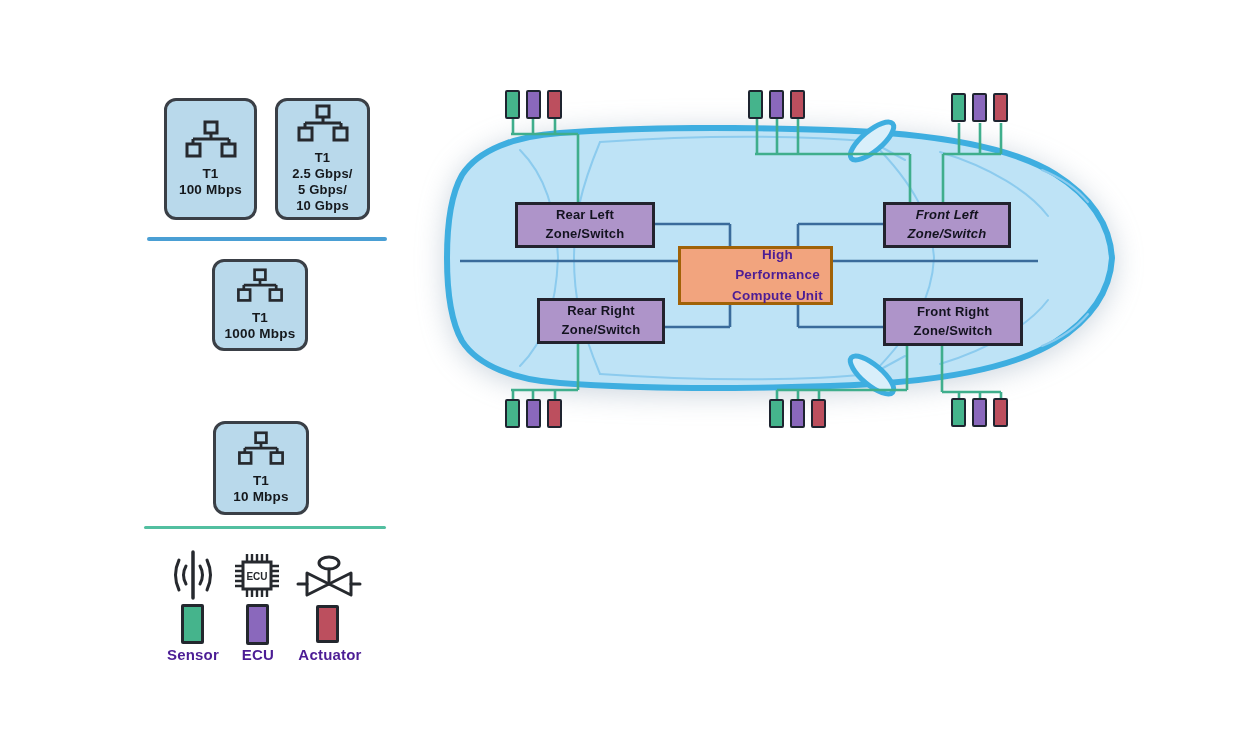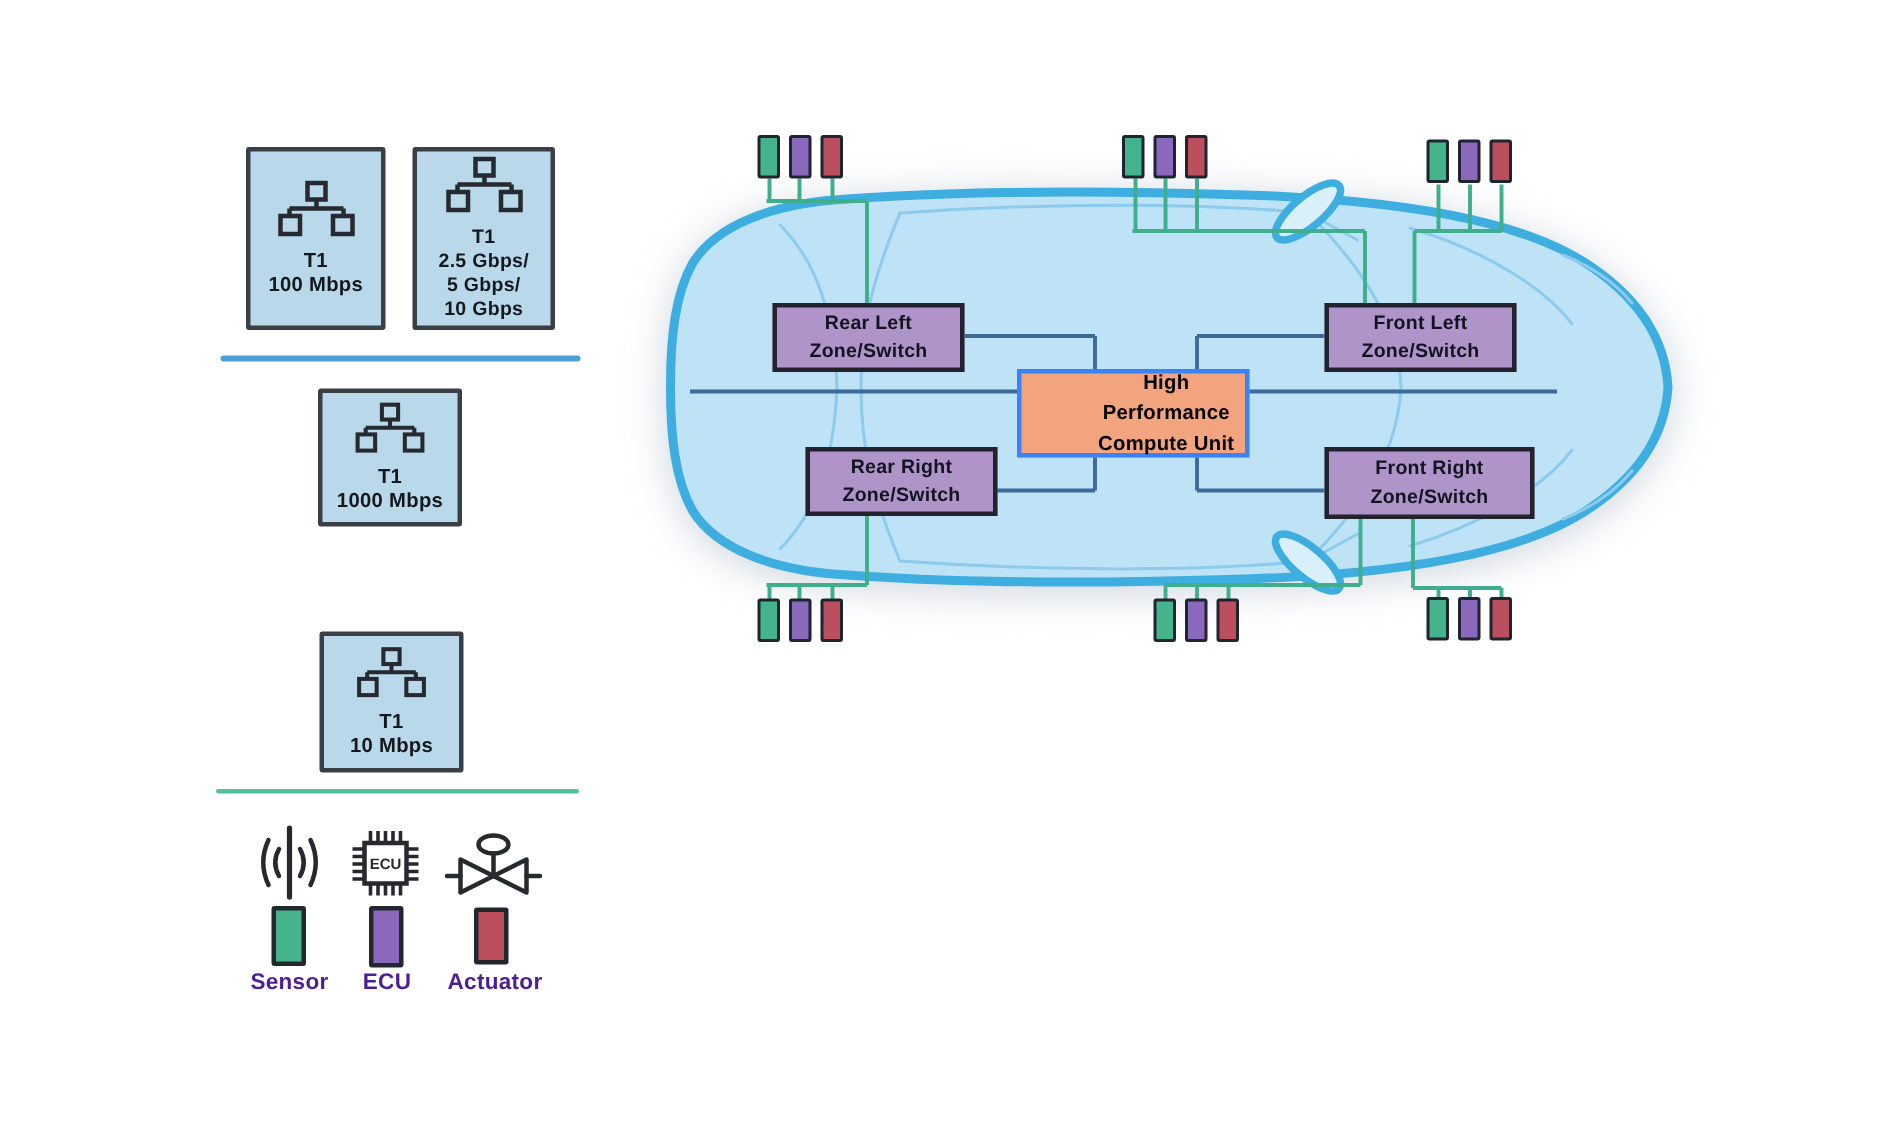--- a/index.html
+++ b/index.html
@@ -3,21 +3,21 @@
 <meta charset="utf-8">
 <style>
   html,body{margin:0;padding:0;background:#fff;}
   .canvas{
     position:relative;width:1256px;height:756px;background:#ffffff;overflow:hidden;
     font-family:"Liberation Sans",sans-serif;border-bottom:2px solid #e2e2e2;
   }
   
   .t1box{
     position:absolute;box-sizing:border-box;background:#B9D9EB;border:3.5px solid #3A3F46;
-    border-radius:2px;display:flex;flex-direction:column;align-items:center;justify-content:center;
+    border-radius:12px;display:flex;flex-direction:column;align-items:center;justify-content:center;
   }
   .t1box .lbl{
     font-weight:bold;font-size:13.5px;line-height:1.22;color:#15181C;text-align:center;
     white-space:pre-line;margin-top:6px;letter-spacing:.2px;
   }
   .divider{position:absolute;border-radius:2px;}
   .div-blue{background:#4A9FD4;}
   .div-teal{background:#52BFA0;}
   .legend-icon{position:absolute;}
   .swatch{position:absolute;box-sizing:border-box;width:23px;border:3px solid #23272E;border-radius:2px;}
@@ -28,23 +28,23 @@
     position:absolute;font-weight:bold;font-size:15px;color:#4c1d95;text-align:center;letter-spacing:.2px;
   }
   
   .diagram-svg{position:absolute;left:0;top:0;width:1256px;height:756px;}
   .zone{
     position:absolute;box-sizing:border-box;background:#AE94C9;border:3px solid #23232E;
     display:flex;align-items:center;justify-content:center;text-align:center;
     font-weight:bold;font-size:13px;line-height:1.45;color:#13131F;white-space:pre-line;letter-spacing:.2px;
   }
   .hpcu{
-    position:absolute;box-sizing:border-box;background:#F2A47E;border:3px solid #3b82f6;
+    position:absolute;box-sizing:border-box;background:#F2A47E;border:3px solid #a16207;
     display:flex;align-items:center;justify-content:center;text-align:center;
-    font-weight:bold;font-size:13.5px;line-height:1.5;color:#000000;white-space:pre-line;letter-spacing:.2px;padding-left:44px;
+    font-weight:bold;font-size:13.5px;line-height:1.5;color:#4c1d95;white-space:pre-line;letter-spacing:.2px;padding-left:44px;
   }
   .cluster{position:absolute;display:flex;gap:6px;}
   .node{box-sizing:border-box;width:15px;height:29px;border:2.5px solid #1E2430;border-radius:2px;}
 </style>
 </head>
 <body>
 
 <div class="canvas">
 
   <svg class="diagram-svg" viewBox="0 0 1256 756">
@@ -89,25 +89,25 @@
     <g fill="none" stroke="#3FAE8C" stroke-width="2.6">
       <path d="M 513 119 V 134 M 533 119 V 134 M 555 119 V 134 M 511 134 H 578 M 578 134 V 203"></path>
       <path d="M 757 119 V 154 M 777 119 V 154 M 798 119 V 154 M 755 154 H 910 M 910 154 V 203"></path>
       <path d="M 959 123 V 154 M 980 123 V 154 M 1001 123 V 154 M 1001 154 H 943 M 943 154 V 203"></path>
       <path d="M 513 401 V 390 M 533 401 V 390 M 555 401 V 390 M 511 390 H 578 M 578 390 V 343"></path>
       <path d="M 777 401 V 390 M 798 401 V 390 M 819 401 V 390 M 777 390 H 907 M 907 390 V 344"></path>
       <path d="M 959 400 V 392 M 980 400 V 392 M 1001 400 V 392 M 1001 392 H 942 M 942 392 V 344"></path>
     </g>
   </svg>
 
-  <div class="zone" style="left:515px;top:202px;width:128px;height:46px;">Rear Left
+  <div class="zone" style="left:515px;top:202px;width:140px;height:46px;">Rear Left
 Zone/Switch</div>
   <div class="zone" style="left:537px;top:298px;width:128px;height:46px;">Rear Right
 Zone/Switch</div>
-  <div class="zone" style="left:883px;top:202px;width:128px;height:46px;">Front Left
+  <div class="zone" style="left:883px;top:202px;width:128px;height:46px;font-style:italic;">Front Left
 Zone/Switch</div>
   <div class="zone" style="left:883px;top:298px;width:140px;height:48px;">Front Right
 Zone/Switch</div>
 
   <div class="hpcu" style="left:678px;top:246px;width:155px;height:59px;">High Performance
 Compute Unit</div>
 
   <div class="cluster" style="left:505px;top:90px;">
     <div class="node sw-green"></div>
     <div class="node sw-purple"></div>

